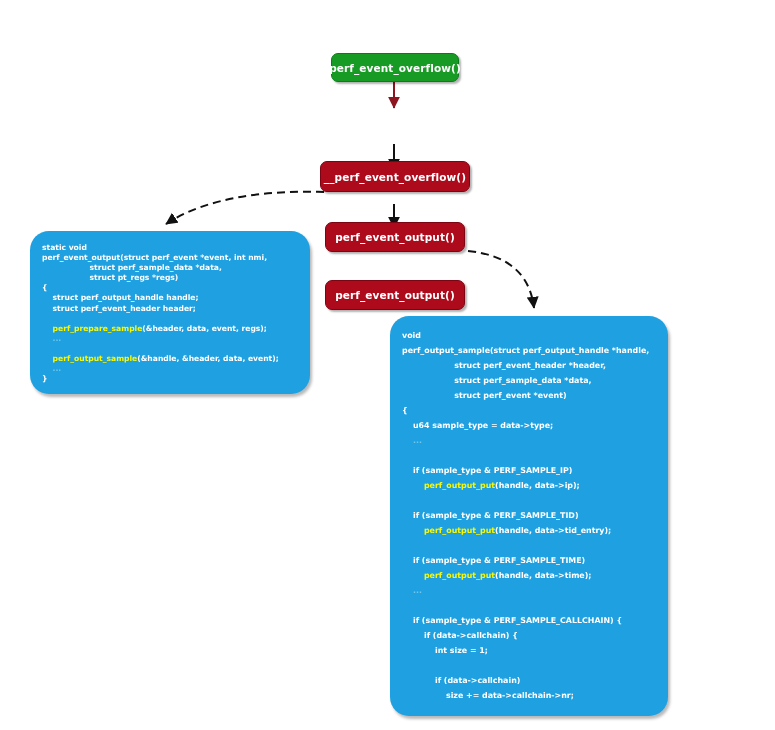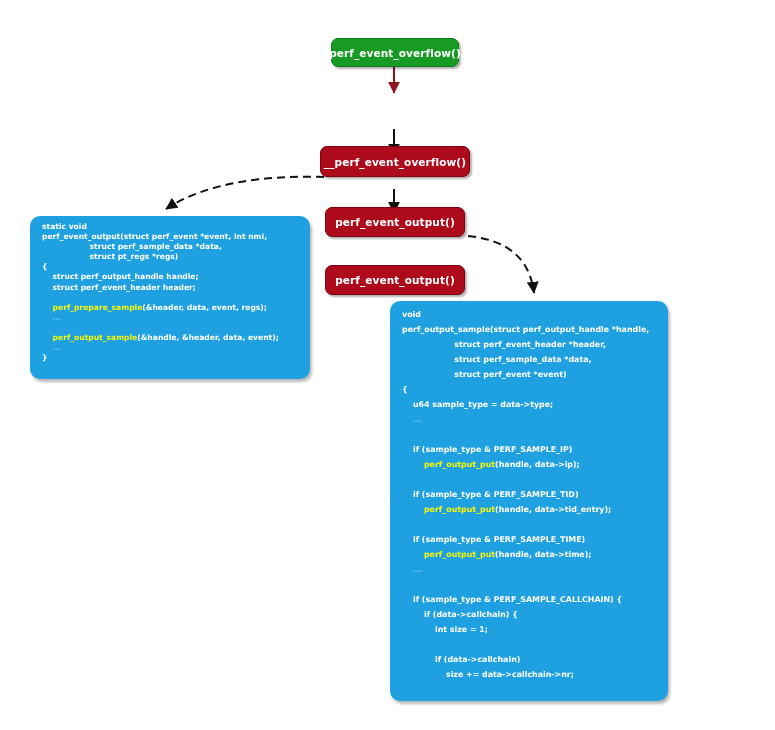--- a/index.html
+++ b/index.html
@@ -10,21 +10,21 @@
   body {
     width: 775px;
     height: 730px;
     position: relative;
     overflow: hidden;
     font-family: "DejaVu Sans", "Liberation Sans", sans-serif;
   }
 
   #canvas {
     position: absolute;
-    left: 0; top: 1px;
+    left: 0; top: 16px;
     width: 775px;
     height: 568px;
   }
 
   
   #edges {
     position: absolute;
     left: 0; top: 0;
     width: 775px;
     height: 730px;
@@ -56,23 +56,23 @@
     border: 1.5px solid #7e0413;
     margin-top: 48px;
   }
 
   
   .codebox {
     position: absolute;
     z-index: 3;
     box-sizing: border-box;
     background: #1fa0e0;
-    border-radius: 10px;
+    border-radius: 19px;
     box-shadow: 2px 3px 3px rgba(0,0,0,0.28);
-    padding: 6px 12px;
+    padding: 12px 12px;
     overflow: hidden;
   }
   .codebox pre {
     margin: 0;
     color: #ffffff;
     font-family: "DejaVu Sans", "Liberation Sans", sans-serif;
     font-size: 7.6px;
     line-height: 10.1px;
     font-weight: bold;
     white-space: pre;

